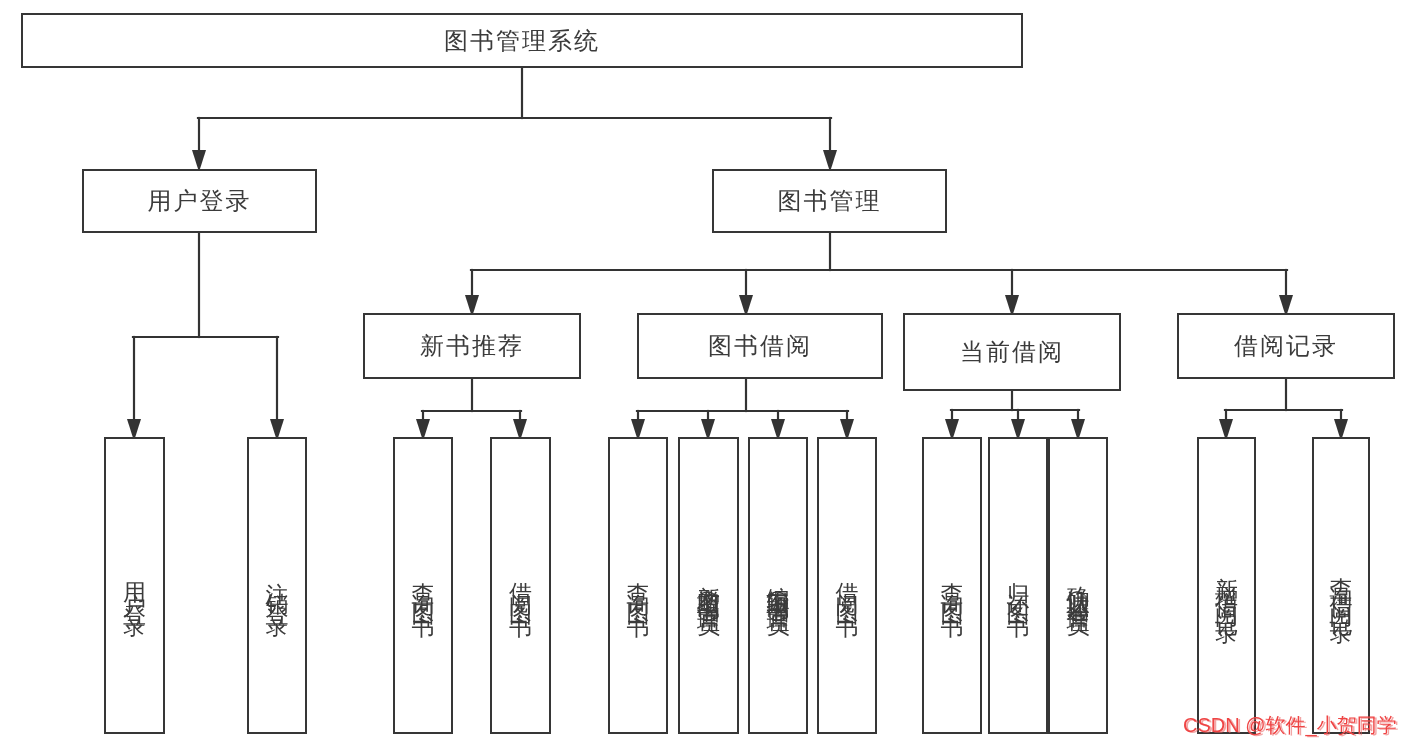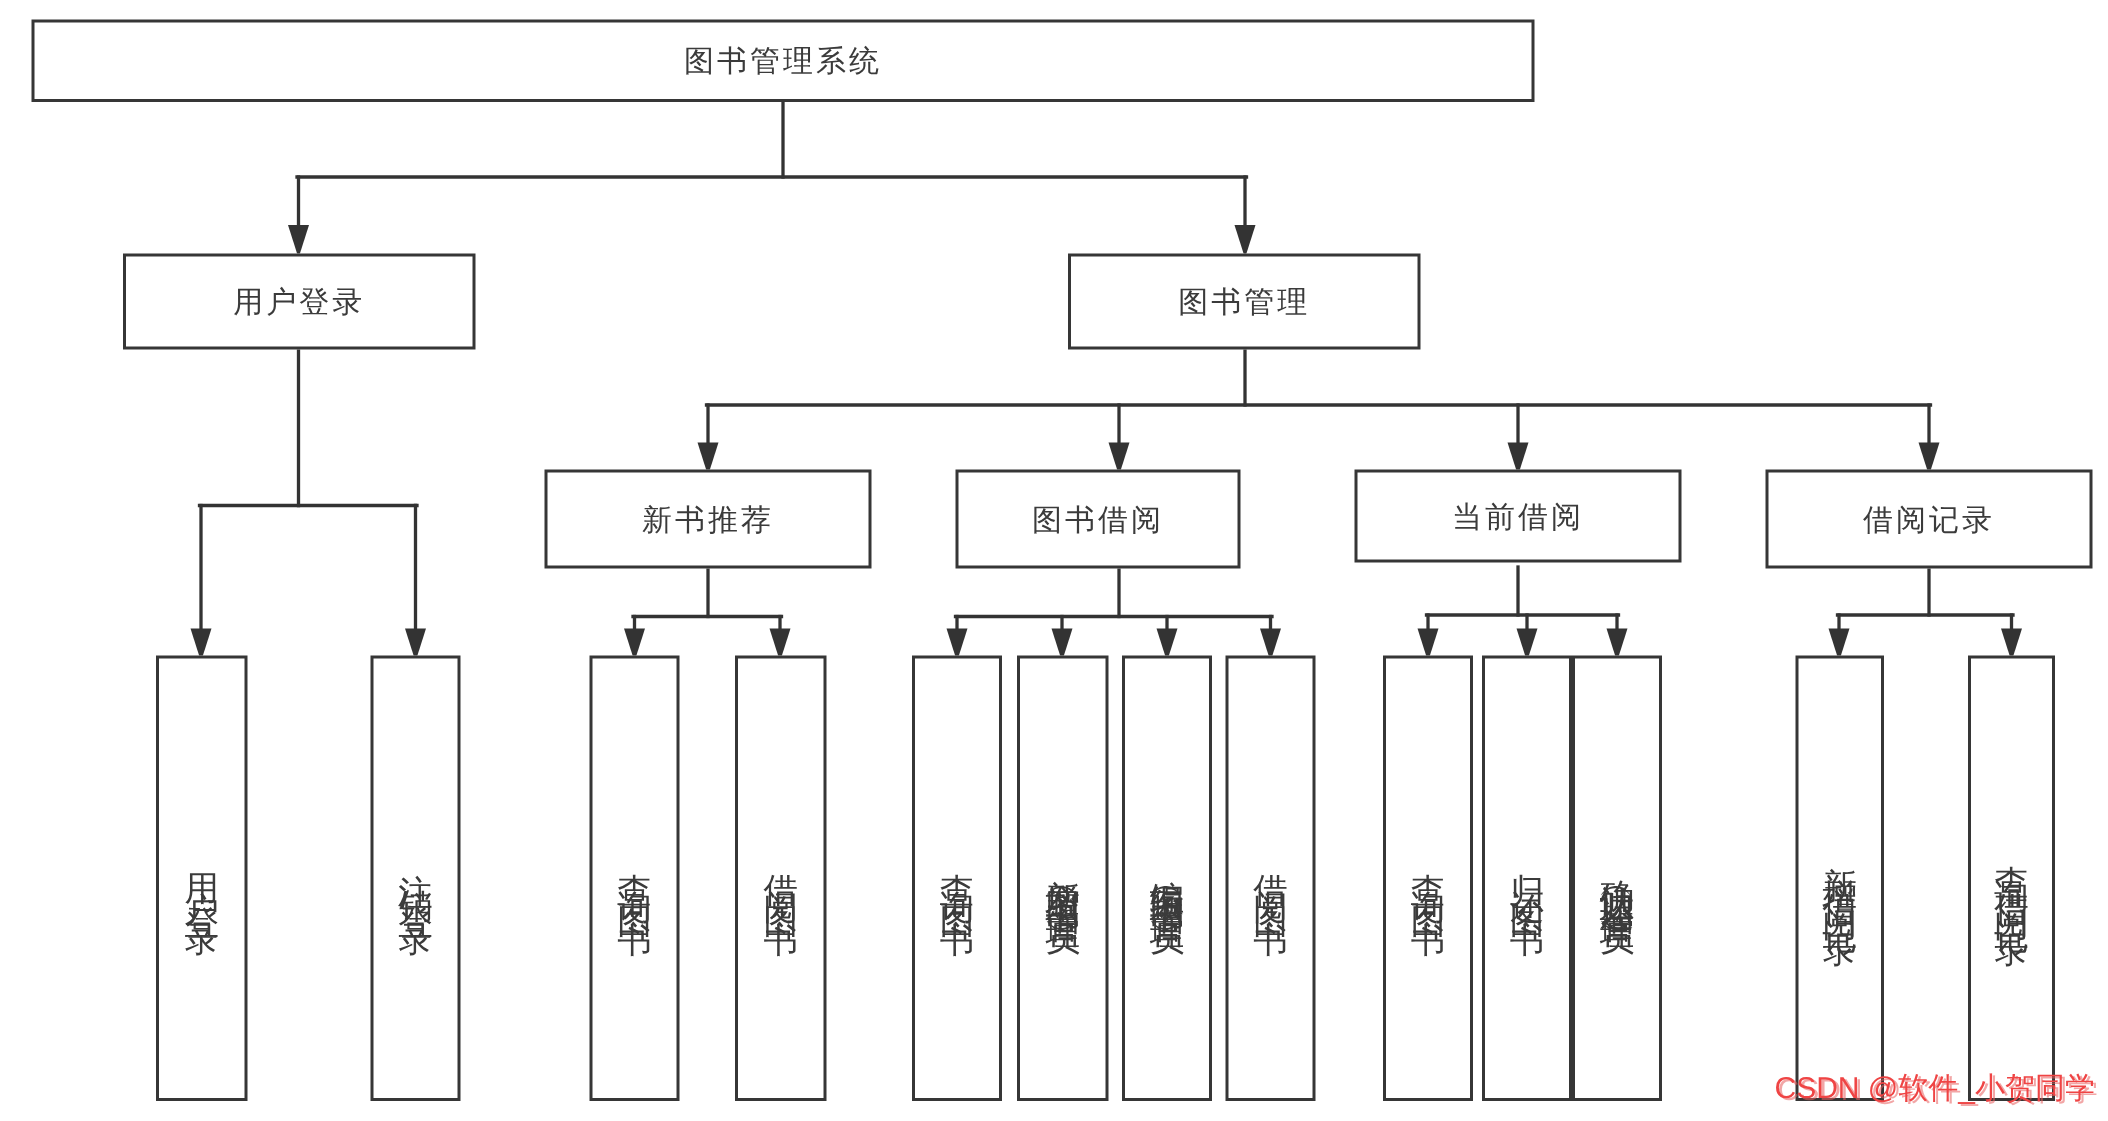--- a/index.html
+++ b/index.html
@@ -7,21 +7,21 @@
     position:relative;width:1405px;height:747px;background:#ffffff;overflow:hidden;
     font-family:"Liberation Sans","DejaVu Sans",sans-serif;color:#3b3b3b;
   }
   .connectors{position:absolute;left:0;top:0;z-index:1;}
   .node{
     position:absolute;box-sizing:border-box;background:#ffffff;
     border:2px solid #363636;display:flex;align-items:center;justify-content:center;
     z-index:2;
   }
   .hbox{border-width:2.5px;}
-  .hbox span{font-size:20px;letter-spacing:2px;white-space:nowrap;}
+  .hbox span{font-size:24px;letter-spacing:2px;white-space:nowrap;}
   .leaf span{
     writing-mode:vertical-rl;text-orientation:mixed;
     font-size:23px;letter-spacing:11px;line-height:1;white-space:nowrap;
   }
   .leaf.six span{letter-spacing:9px;}
   .leaf.tight span{letter-spacing:4px;}
   .watermark{
     position:absolute;left:1183px;top:712px;z-index:5;white-space:nowrap;
     font-size:20px;color:#ef4444;
     text-shadow:2px 1px 0 rgba(232,92,92,0.55);
@@ -105,24 +105,24 @@
   <div class="node hbox" style="left:82px;top:169px;width:235px;height:64px;">
     <span>用户登录</span>
   </div>
   <div class="node hbox" style="left:712px;top:169px;width:235px;height:64px;">
     <span>图书管理</span>
   </div>
 
   <div class="node hbox" style="left:363px;top:313px;width:218px;height:66px;">
     <span>新书推荐</span>
   </div>
-  <div class="node hbox" style="left:637px;top:313px;width:190px;height:66px;">
+  <div class="node hbox" style="left:637px;top:313px;width:246px;height:66px;">
     <span>图书借阅</span>
   </div>
-  <div class="node hbox" style="left:903px;top:313px;width:218px;height:62px;">
+  <div class="node hbox" style="left:903px;top:313px;width:218px;height:78px;">
     <span>当前借阅</span>
   </div>
   <div class="node hbox" style="left:1177px;top:313px;width:218px;height:66px;">
     <span>借阅记录</span>
   </div>
 
   <div class="node leaf" style="left:104px;top:437px;width:61px;height:297px;">
     <span>用户登录</span>
   </div>
   <div class="node leaf" style="left:247px;top:437px;width:60px;height:297px;">

